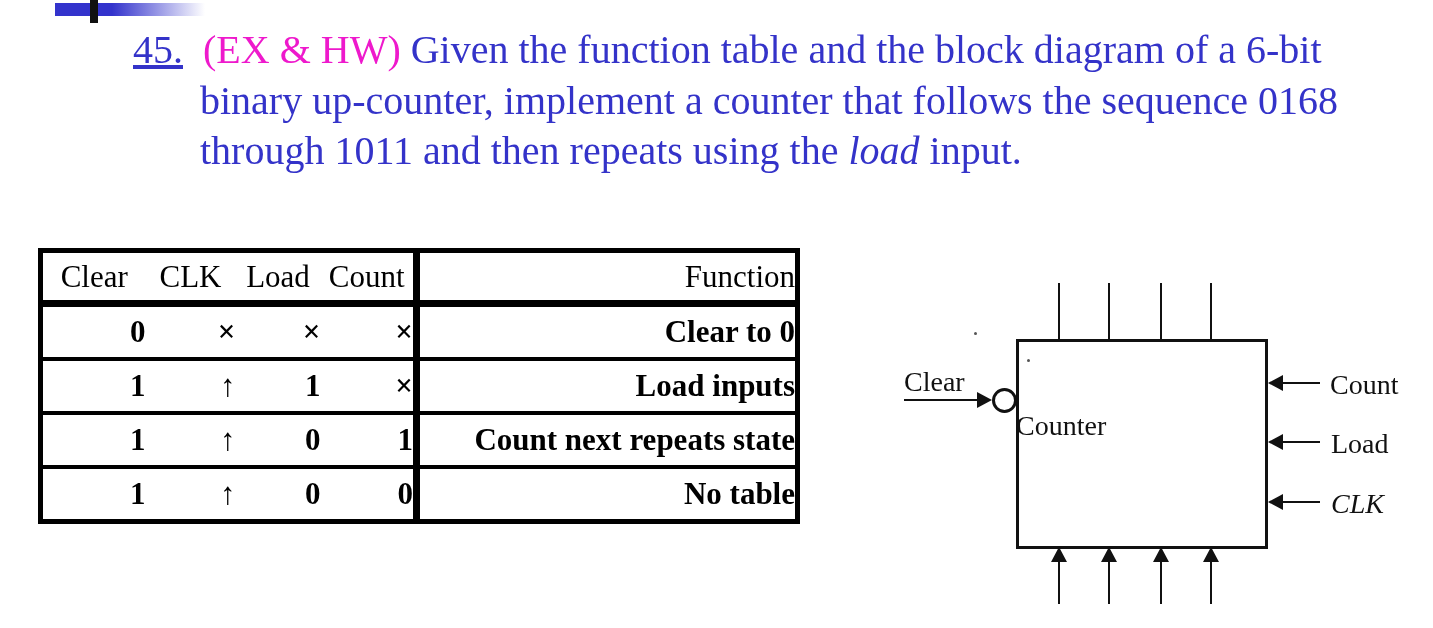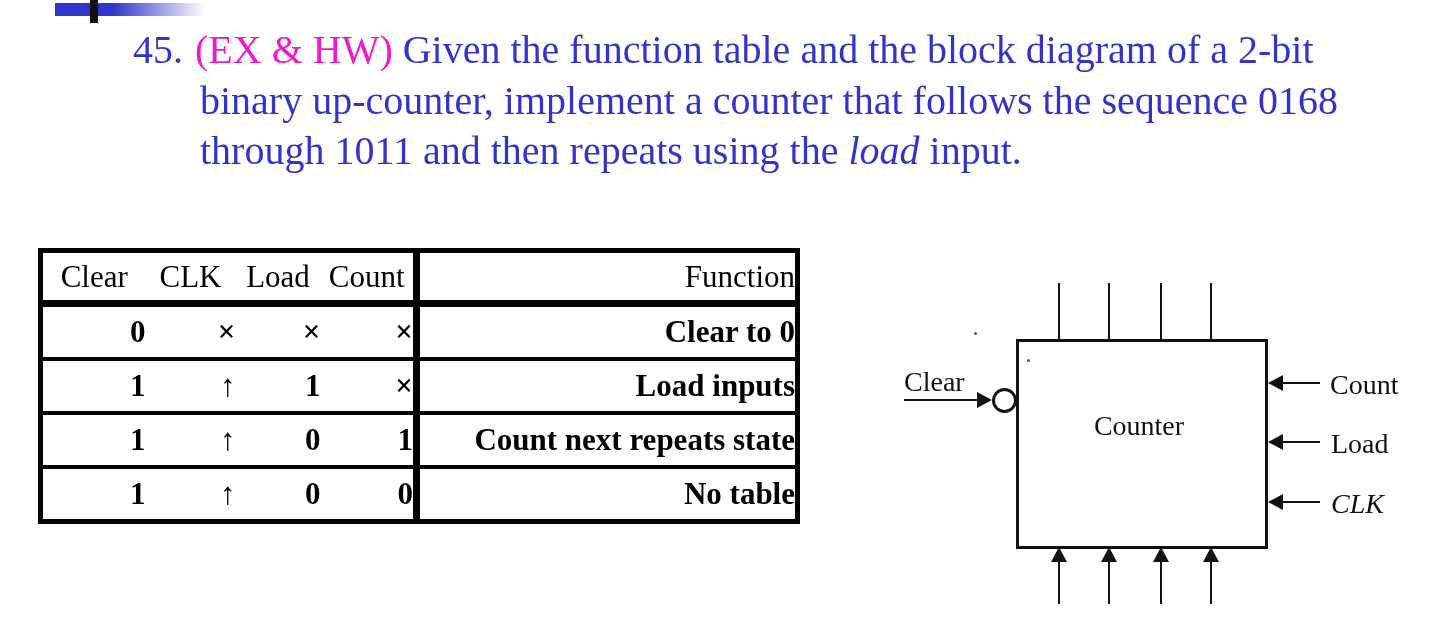--- a/index.html
+++ b/index.html
@@ -12,21 +12,21 @@
     position:absolute;left:55px;top:3px;width:150px;height:13px;
     background:linear-gradient(to right,#3333cc 0%,#3333cc 38%,#ffffff 100%);
   }
   .decor-tick{position:absolute;left:90px;top:0;width:8px;height:23px;background:#111;}
 
   
   .title-line{position:absolute;font-size:40px;line-height:46px;color:#3433c9;white-space:nowrap;}
   .t1{left:133px;top:27px;}
   .t2{left:200px;top:78px;}
   .t3{left:200px;top:128px;}
-  .t-num{margin-right:12px;}
+  .t-num{margin-right:20px;text-decoration:underline;}
   .t-tag{color:#ee19cc;}
   .t-italic{font-style:italic;}
 
   
   .ftable{
     position:absolute;left:38px;top:248px;width:762px;
     border-collapse:collapse;table-layout:fixed;color:#000;
   }
   .ftable td{padding:0;text-align:right;}
   .ftable{border:5px solid #000;}
@@ -39,41 +39,41 @@
   .hdr .c-sig{text-align:center;}
   .sym-x{font-family:"Liberation Serif","DejaVu Sans",serif;font-size:27px;font-weight:bold;}
   .sym-up{font-family:"Liberation Serif","DejaVu Sans",serif;font-size:30px;font-weight:bold;}
 
   
   .dg{position:absolute;}
   .counter-box{
     left:1016px;top:339px;width:246px;height:204px;border:3px solid #111;background:#fff;
   }
   .counter-label{
-    left:1016px;top:410px;width:246px;text-align:center;font-size:28px;color:#111;
+    left:1016px;top:410px;width:246px;font-size:28px;color:#111;
   }
   .vline{width:2px;background:#111;}
   .hline{height:2px;background:#111;}
   .arrow-right{width:0;height:0;border-top:8px solid transparent;border-bottom:8px solid transparent;border-left:15px solid #111;}
   .arrow-left{width:0;height:0;border-top:8px solid transparent;border-bottom:8px solid transparent;border-right:15px solid #111;}
   .arrow-up{width:0;height:0;border-left:8px solid transparent;border-right:8px solid transparent;border-bottom:15px solid #111;}
   .bubble{
     left:992px;top:388px;width:19px;height:19px;border:3px solid #111;border-radius:50%;background:#fff;
   }
   .dg-label{font-size:28px;color:#111;white-space:nowrap;}
   .dg-label.it{font-style:italic;}
   .dot{width:3px;height:3px;border-radius:50%;background:#555;}
 </style>
 </head>
 <body>
 
 <div class="decor-bar"></div>
 <div class="decor-tick"></div>
 
-<div class="title-line t1"><span class="t-num">45.</span><span class="t-tag">(EX &amp; HW)</span><span> </span><span>Given the function table and the block diagram of a 2-bit</span></div>
+<div class="title-line t1"><span class="t-num">45.</span><span class="t-tag">(EX &amp; HW)</span><span> </span><span>Given the function table and the block diagram of a 6-bit</span></div>
 <div class="title-line t2"><span>binary up-counter, implement a counter that follows the sequence 0168</span></div>
 <div class="title-line t3"><span>through 1011 and then repeats using the </span><span class="t-italic">load</span><span> input.</span></div>
 
 <table class="ftable">
   <colgroup>
     <col style="width:105px">
       <col style="width:90px">
       <col style="width:85px">
       <col style="width:96px">
       <col>

